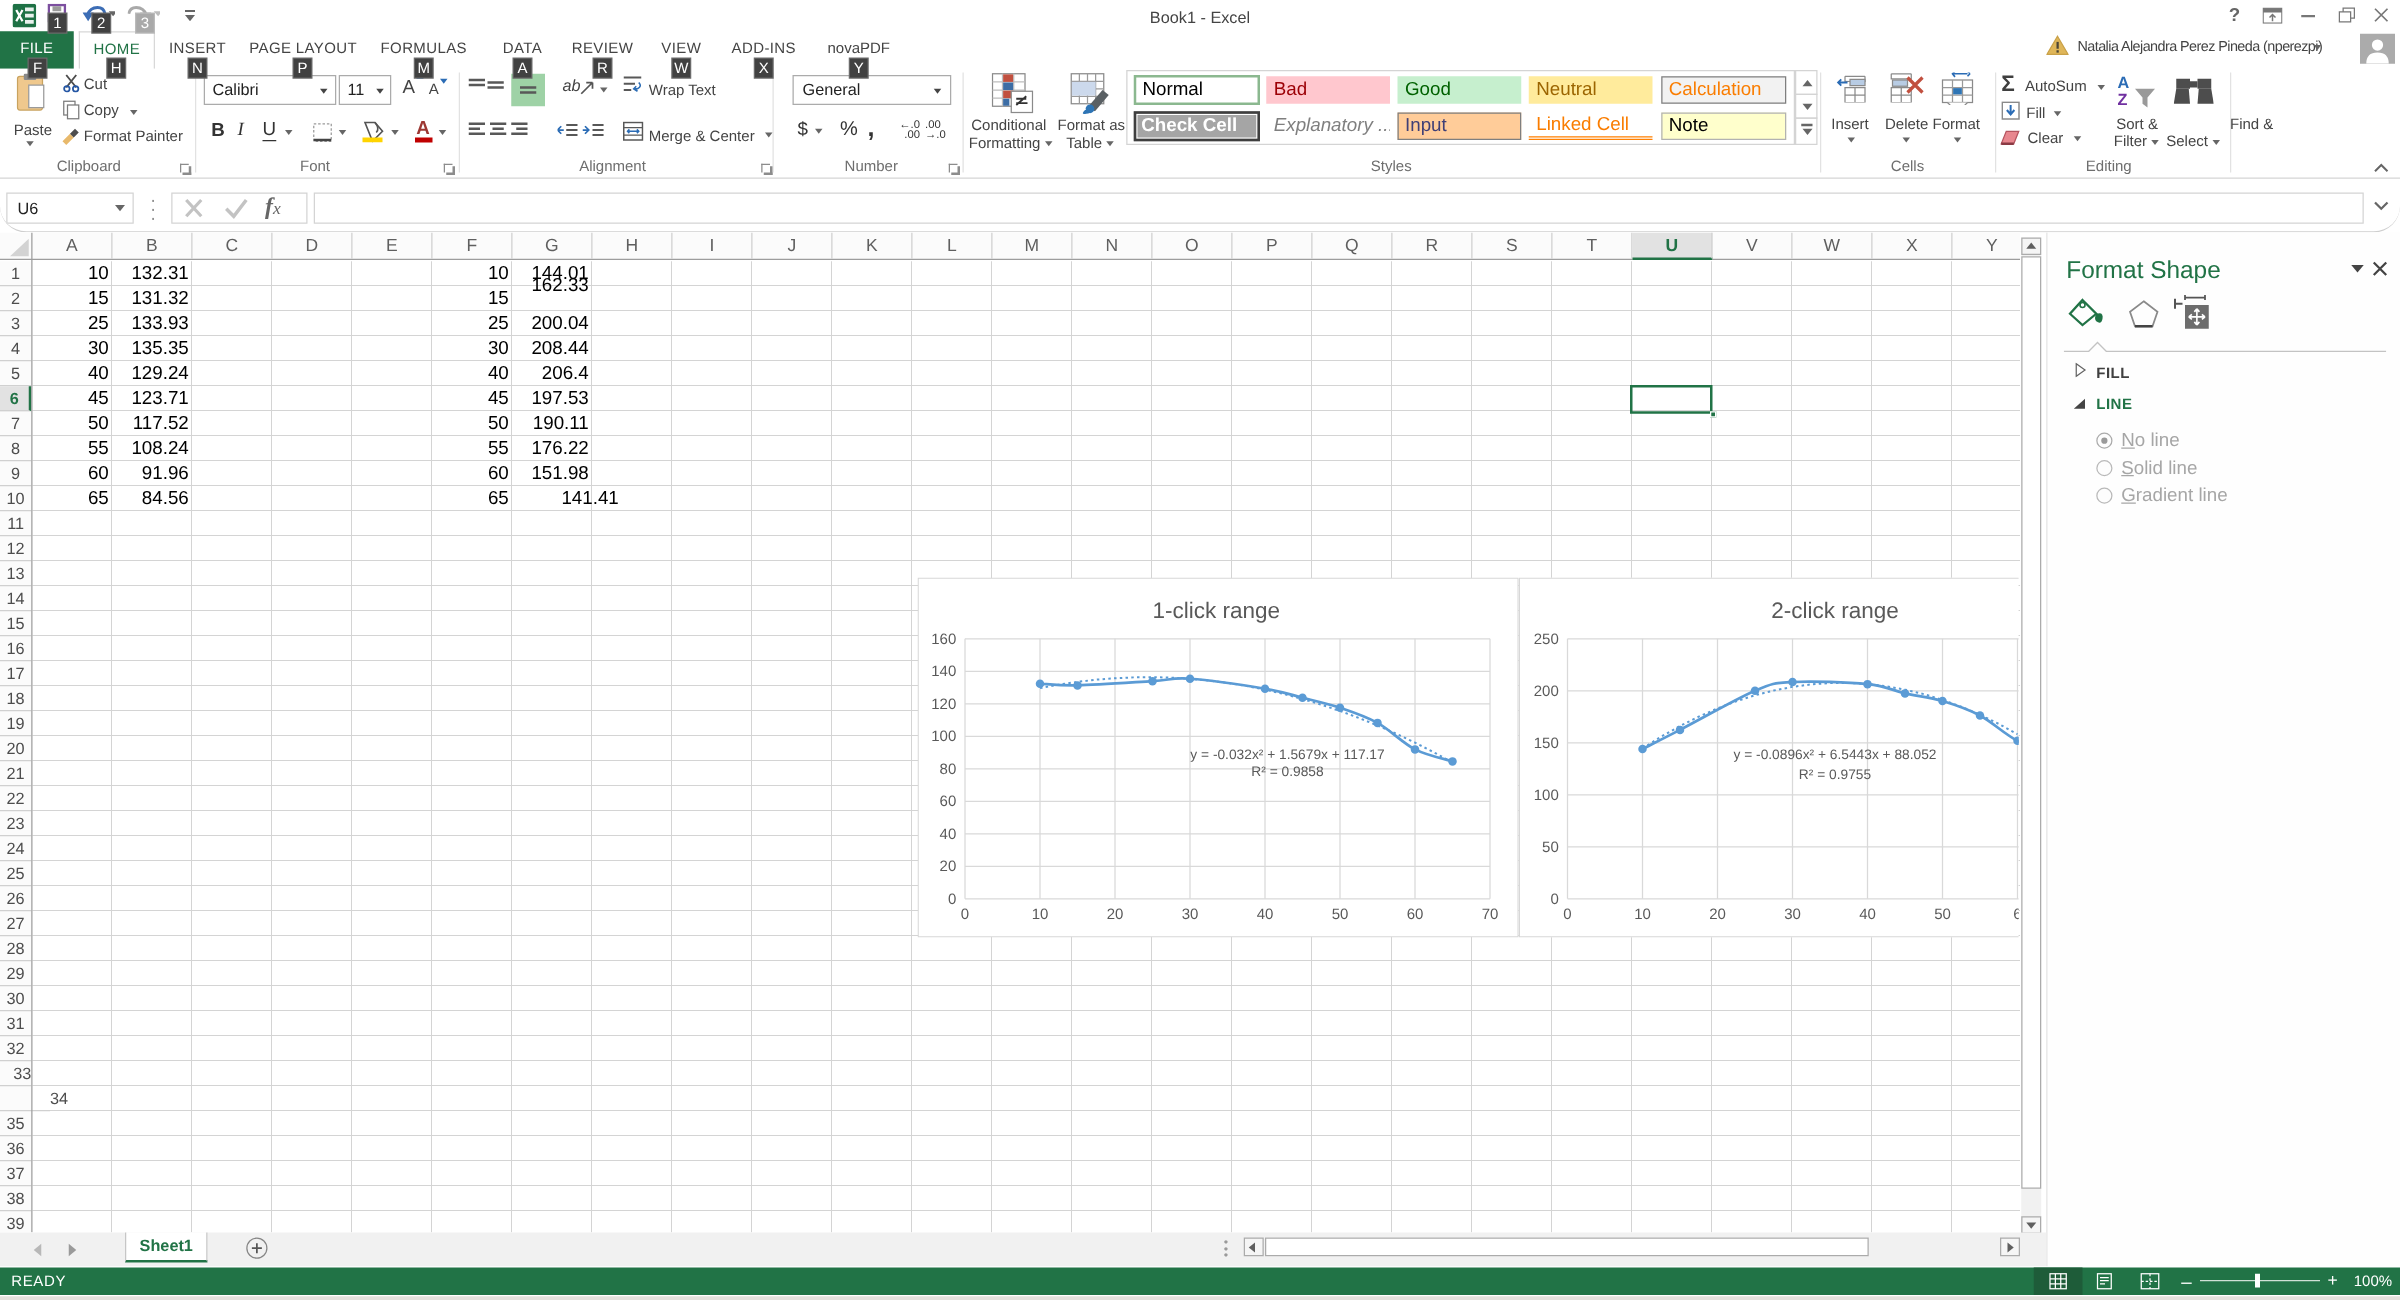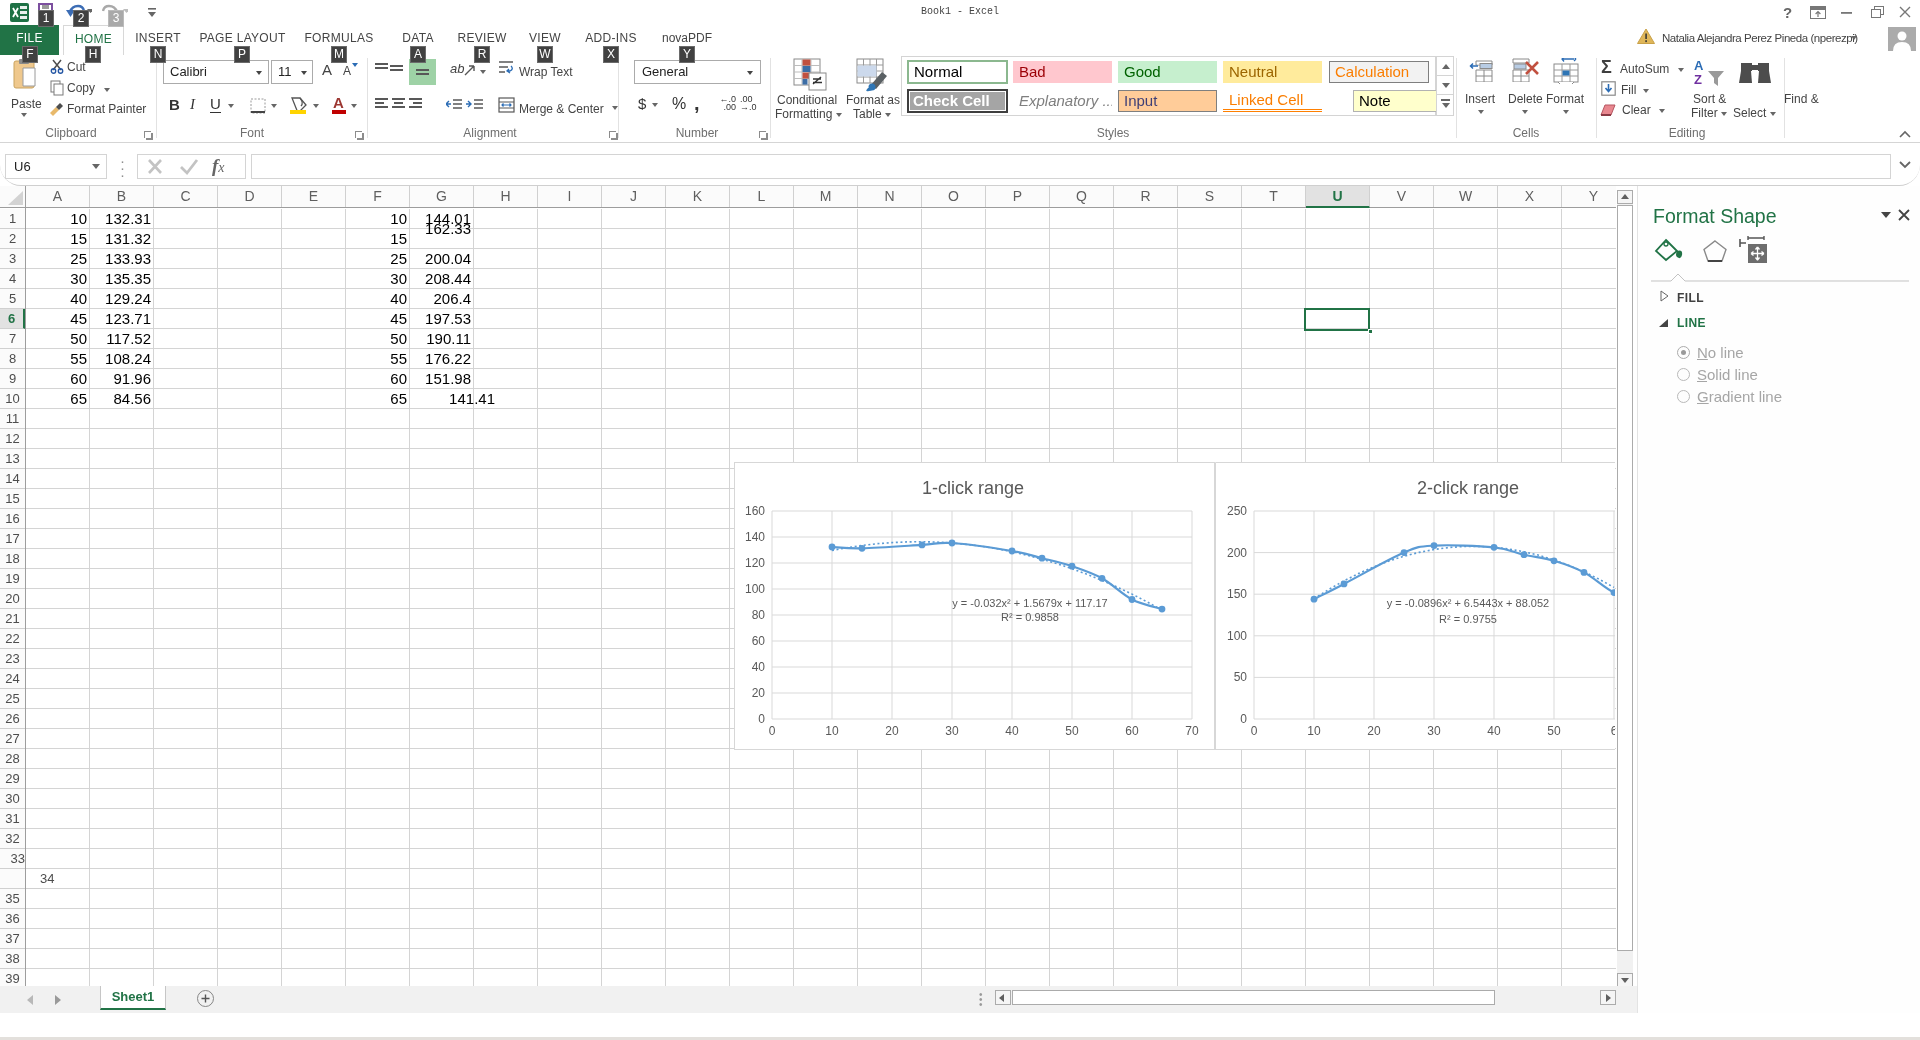--- a/index.html
+++ b/index.html
@@ -3,21 +3,21 @@
 <meta charset="utf-8">
 <style>
 * { margin:0; padding:0; box-sizing:border-box; }
 html,body { width:1920px; height:1040px; overflow:hidden; background:#fff;
   font-family:"Liberation Sans", sans-serif; color:#444; }
 .abs { position:absolute; }
 #app { position:relative; width:1920px; height:1040px; }
 
 
 #titlebar { position:absolute; left:0; top:0; width:1920px; height:28px; background:#fff; }
-#title { position:absolute; left:0; top:6px; width:1920px; text-align:center; font-size:10px; color:#444;font-family:Liberation Mono, monospace; }
+#title { position:absolute; left:0; top:6px; width:1920px; text-align:center; font-size:13px; color:#444; }
 
 
 #tabrow { position:absolute; left:0; top:25px; width:1920px; height:30px; background:#fff; }
 .rtab { position:absolute; top:0; height:30px; line-height:27px; font-size:12px; color:#444;
   text-align:center; letter-spacing:0.3px; }
 #tab-file { background:#217346; color:#fff; }
 #tab-home { background:#fff; border:1px solid #d8d8d8; border-bottom:none; color:#217346; }
 
 
 .keytip { position:absolute; background:#414141; color:#fff; font-size:12px; line-height:14px;
@@ -335,21 +335,21 @@
     <div class="abs" style="left:901px;top:1px;width:535px;height:60px;background:#fff;border:1px solid #d4d4d4;"></div>
     <div class="abs" style="left:907px;top:5px;width:101px;height:24px;background:#fff;border:2px solid #8bb88f;font-size:15px;color:#000;line-height:20px;padding-left:5px;">Normal</div>
     <div class="abs" style="left:1013px;top:6px;width:99px;height:22px;background:#ffc7ce;font-size:15px;color:#9c0006;line-height:22px;padding-left:6px;">Bad</div>
     <div class="abs" style="left:1118px;top:6px;width:99px;height:22px;background:#c6efce;font-size:15px;color:#006100;line-height:22px;padding-left:6px;">Good</div>
     <div class="abs" style="left:1223px;top:6px;width:99px;height:22px;background:#ffeb9c;font-size:15px;color:#9c6500;line-height:22px;padding-left:6px;">Neutral</div>
     <div class="abs" style="left:1329px;top:6px;width:100px;height:22px;background:#f2f2f2;border:1px solid #7f7f7f;font-size:15px;color:#fa7d00;line-height:20px;padding-left:5px;">Calculation</div>
     <div class="abs" style="left:907px;top:34px;width:101px;height:24px;background:#a5a5a5;border:2px solid #3f3f3f;box-shadow:inset 0 0 0 1px #fff;font-size:15px;font-weight:bold;color:#fff;line-height:20px;padding-left:4px;">Check Cell</div>
     <div class="abs" style="left:1013px;top:35px;width:99px;height:22px;background:#fff;font-size:15px;font-style:italic;color:#7f7f7f;line-height:22px;padding-left:6px;white-space:nowrap;overflow:hidden;">Explanatory ...</div>
     <div class="abs" style="left:1118px;top:35px;width:99px;height:22px;background:#ffcc99;border:1px solid #7f7f7f;font-size:15px;color:#3f3f76;line-height:20px;padding-left:5px;">Input</div>
     <div class="abs" style="left:1223px;top:35px;width:99px;height:22px;background:#fff;border-bottom:3px double #ff8001;font-size:15px;color:#fa7d00;line-height:20px;padding-left:6px;">Linked Cell</div>
-    <div class="abs" style="left:1329px;top:35px;width:100px;height:22px;background:#ffffcc;border:1px solid #b2b2b2;font-size:15px;color:#000;line-height:20px;padding-left:5px;margin-left:24px;">Note</div>
+    <div class="abs" style="left:1329px;top:35px;width:100px;height:22px;background:#ffffcc;border:1px solid #b2b2b2;font-size:15px;color:#000;line-height:20px;padding-left:5px;">Note</div>
     <div class="abs" style="left:1436px;top:1px;width:18px;height:60px;background:#fff;"></div>
     <div class="abs" style="left:1436px;top:1px;width:18px;height:20px;border:1px solid #d4d4d4;"></div>
     <div class="abs" style="left:1436px;top:20px;width:18px;height:20px;border:1px solid #d4d4d4;"></div>
     <div class="abs" style="left:1436px;top:39px;width:18px;height:22px;border:1px solid #d4d4d4;"></div>
     <div class="tri" style="left:1442px;top:9px;border-left:4px solid transparent;border-right:4px solid transparent;border-bottom:5px solid #666;"></div>
     <div class="tri" style="left:1442px;top:28px;border-left:4px solid transparent;border-right:4px solid transparent;border-top:5px solid #666;"></div>
     <div class="abs" style="left:1441px;top:44px;width:9px;height:1.5px;background:#666;"></div>
     <div class="tri" style="left:1442px;top:48px;border-left:4px solid transparent;border-right:4px solid transparent;border-top:5px solid #666;"></div>
     <div class="glabel" style="left:1073px;width:80px;">Styles</div>
 
@@ -718,14 +718,36 @@
 
     <div class="abs" style="left:979px;top:6px;width:4px;height:16px;color:#9a9a9a;font-size:10px;line-height:5px;">•<br>•<br>•</div>
 
     <div class="sbbtn" style="left:995px;top:4px;width:16px;height:15px;"></div>
     <div class="tri" style="left:999px;top:8px;border-top:4px solid transparent;border-bottom:4px solid transparent;border-right:5px solid #5f5f5f;"></div>
     <div class="abs" style="left:1012px;top:4px;width:588px;height:15px;background:#f1f1f1;"></div>
     <div class="abs" style="left:1012px;top:4px;width:483px;height:15px;background:#fff;border:1px solid #ababab;"></div>
     <div class="sbbtn" style="left:1600px;top:4px;width:16px;height:15px;"></div>
     <div class="tri" style="left:1606px;top:8px;border-top:4px solid transparent;border-bottom:4px solid transparent;border-left:5px solid #5f5f5f;"></div>
   </div>
+  <div id="statusbar">
+    <div class="abs" style="left:9px;top:4px;letter-spacing:0.5px;">READY</div>
+
+    <div class="abs" style="left:1627px;top:0px;width:39px;height:22px;background:#1e5c39;"></div>
+    <svg class="abs" style="left:1639px;top:4px" width="15" height="14">
+      <rect x="1" y="1" width="13" height="12" fill="none" stroke="#fff"></rect>
+      <path d="M1 5 h13 M1 9 h13 M5.3 1 v12 M9.6 1 v12" stroke="#fff"></path>
+    </svg>
+    <svg class="abs" style="left:1676px;top:4px" width="15" height="14">
+      <rect x="2" y="1" width="11" height="12" fill="none" stroke="#fff"></rect>
+      <path d="M4 4 h7 M4 6.5 h7 M4 9 h4" stroke="#fff"></path>
+    </svg>
+    <svg class="abs" style="left:1712px;top:4px" width="16" height="14">
+      <rect x="1" y="1" width="14" height="12" fill="none" stroke="#fff"></rect>
+      <path d="M8 1 v12 M1 7 h14" stroke="#fff" stroke-dasharray="2,1.5"></path>
+    </svg>
+    <div class="abs" style="left:1745px;top:3px;font-size:15px;">–</div>
+    <div class="abs" style="left:1760px;top:10px;width:96px;height:1px;background:#cfe0d5;"></div>
+    <div class="abs" style="left:1804px;top:5px;width:4px;height:11px;background:#fff;"></div>
+    <div class="abs" style="left:1862px;top:2px;font-size:14px;">+</div>
+    <div class="abs" style="left:1883px;top:4px;">100%</div>
+  </div>
   <div id="bottomstrip"></div>
 </div>
 
 </body></html>

